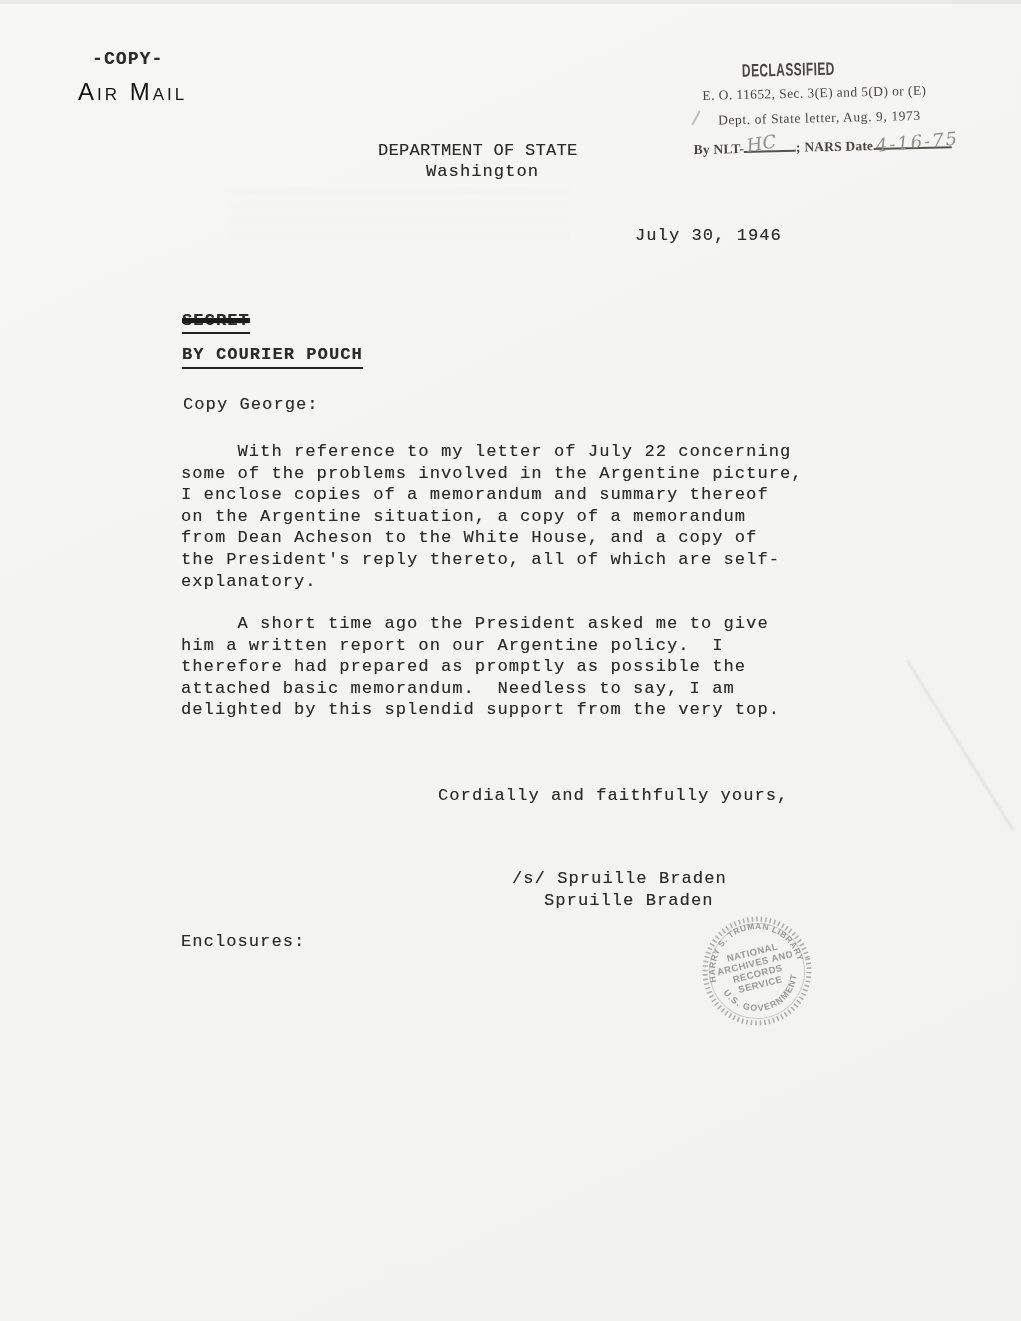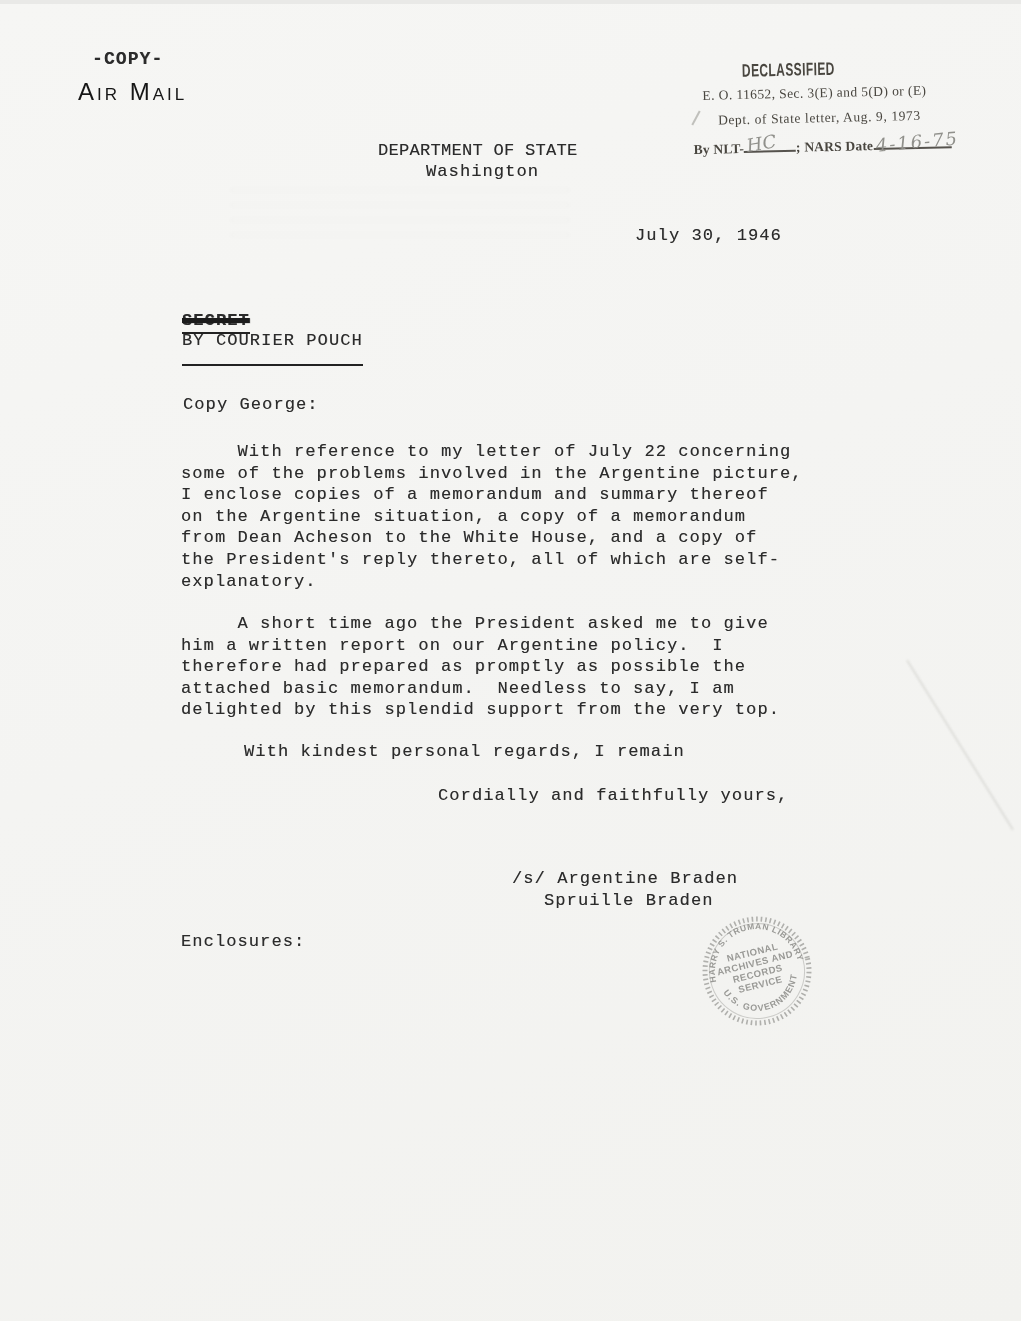--- a/index.html
+++ b/index.html
@@ -54,21 +54,21 @@
   .pencil-slash{position:absolute;left:695px;top:106px;width:2px;height:16px;
     background:#a9a9a4;transform:rotate(28deg);opacity:.7;}
   
   .dept{left:378px;top:136px;}
   .city{left:426px;top:157px;}
   .date-line{left:635px;top:221px;}
   
   .secret{left:182px;top:306px;border-bottom:2.5px solid #222;padding-bottom:0px;}
   .secret .struck{text-decoration:line-through;text-decoration-thickness:5px;
     text-decoration-color:#1c1c1c;font-weight:bold;}
-  .courier{left:182px;top:326px;border-bottom:2.5px solid #222;padding-bottom:12px;font-weight:normal;}
+  .courier{left:182px;top:340px;border-bottom:2.5px solid #222;padding-bottom:1px;font-weight:bold;}
   
   .salutation{left:183px;top:390px;}
   .para1{left:181px;top:437px;width:720px;}
   .para2{left:181px;top:609px;width:720px;}
   .regards{left:244px;top:737px;}
   .closing{left:438px;top:781px;}
   .sig1{left:512px;top:864px;}
   .sig2{left:544px;top:886px;}
   .encl-label{left:181px;top:927px;}
   .encl-list{left:245px;top:970px;}
@@ -116,23 +116,22 @@
 I enclose copies of a memorandum and summary thereof
 on the Argentine situation, a copy of a memorandum
 from Dean Acheson to the White House, and a copy of
 the President's reply thereto, all of which are self-
 explanatory.</div>
   <div class="tw para2">     A short time ago the President asked me to give
 him a written report on our Argentine policy.  I
 therefore had prepared as promptly as possible the
 attached basic memorandum.  Needless to say, I am
 delighted by this splendid support from the very top.</div>
-  <div class="tw regards">With kindest personal regards, I remain</div>
   <div class="tw closing">Cordially and faithfully yours,</div>
-  <div class="tw sig1">/s/ Argentine Braden</div>
+  <div class="tw sig1">/s/ Spruille Braden</div>
   <div class="tw sig2">Spruille Braden</div>
 
   <div class="tw encl-label">Enclosures:</div>
 
   <svg class="archive-stamp" viewBox="0 0 150 150">
     <circle cx="75" cy="75" r="52" fill="none" stroke="#63635f" stroke-width="5" stroke-dasharray="1.6 2.9" opacity=".75"></circle>
     <circle cx="75" cy="75" r="47.5" fill="none" stroke="#63635f" stroke-width="1" opacity=".45"></circle>
     <defs>
       <path id="arcTop" d="M 33,75 A 42,42 0 1 1 117,75" fill="none"></path>
       <path id="arcBottom" d="M 35,75 A 40,40 0 0 0 115,75" fill="none"></path>

